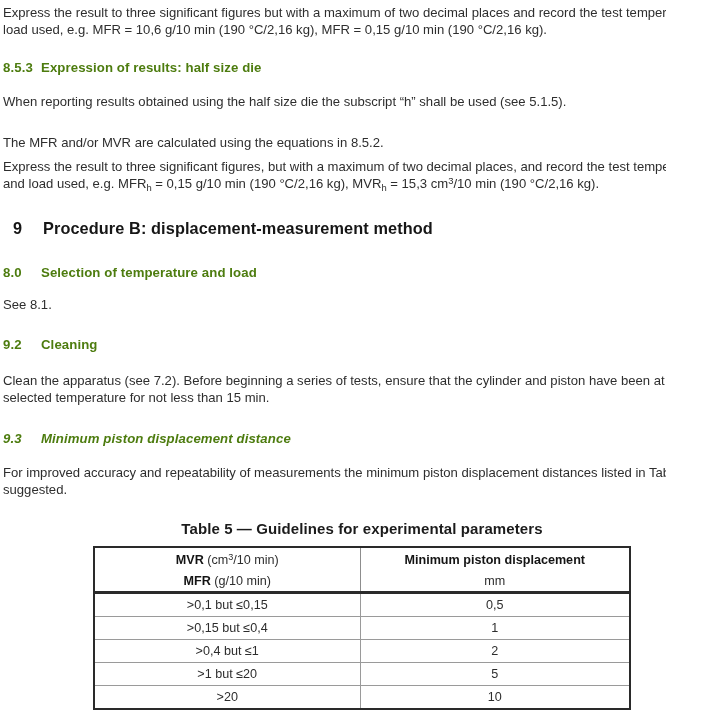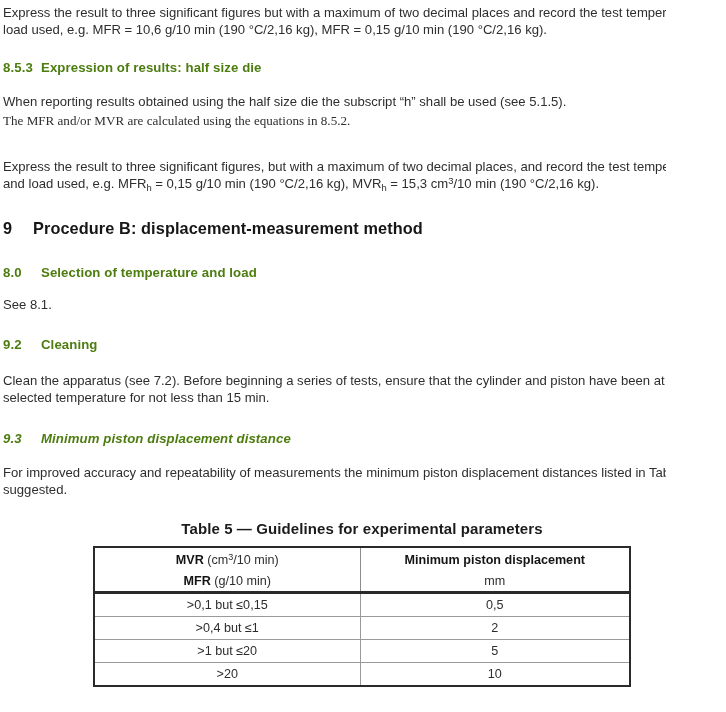--- a/index.html
+++ b/index.html
@@ -42,21 +42,21 @@
     color: #4d7c0f;
     letter-spacing: 0.1px;
     white-space: nowrap;
   }
   .subhead .num {
     display: inline-block;
     min-width: 38px;
   }
   .clause {
     position: absolute;
-    left: 3px;
+    left: 13px;
     font-size: 16.3px;
     font-weight: bold;
     color: #161616;
     letter-spacing: 0.1px;
     white-space: nowrap;
   }
   .clause .num {
     display: inline-block;
     min-width: 30px;
   }
@@ -126,21 +126,21 @@
 <div class="page">
 
   <div class="para" style="top:5px;">Express the result to three significant figures but with a maximum of two decimal places and record the test temperature and load used, e.g. MFR = 10,6 g/10 min (190 °C/2,16 kg), MFR = 0,15 g/10 min (190 °C/2,16 kg).</div>
 
   <div class="subhead" style="top:60px;">
     <span class="num">8.5.3</span><span>Expression of results: half size die</span>
   </div>
 
   <div class="para" style="top:94px;">When reporting results obtained using the half size die the subscript “h” shall be used (see 5.1.5).</div>
 
-  <div class="para" style="top:113px;font-family:Liberation Serif, serif;">The MFR and/or MVR are calculated using the equations in 8.5.2.</div>
+  <div class="para" style="top:135px;">The MFR and/or MVR are calculated using the equations in 8.5.2.</div>
 
   <div class="para" style="top:159px;">
     <span>Express the result to three significant figures, but with a maximum of two decimal places, and record the test temperature and load used, e.g. MFR</span><sub>h</sub><span> = 0,15 g/10 min (190 °C/2,16 kg), MVR</span><sub>h</sub><span> = 15,3 cm</span><sup>3</sup><span>/10 min (190 °C/2,16 kg).</span>
   </div>
 
   <div class="clause" style="top:219px;">
     <span class="num">9</span><span>Procedure B: displacement-measurement method</span>
   </div>
 
   <div class="subhead" style="top:265px;">
@@ -180,20 +180,24 @@
             <span class="hd-line2"><span>mm</span></span>
           </th>
         </tr>
       </thead>
       <tbody>
         <tr>
           <td>&gt;0,1 but ≤0,15</td>
           <td class="last">0,5</td>
         </tr>
         <tr>
+          <td>&gt;0,15 but ≤0,4</td>
+          <td class="last">1</td>
+        </tr>
+        <tr>
           <td>&gt;0,4 but ≤1</td>
           <td class="last">2</td>
         </tr>
         <tr>
           <td>&gt;1 but ≤20</td>
           <td class="last">5</td>
         </tr>
         <tr>
           <td>&gt;20</td>
           <td class="last">10</td>

